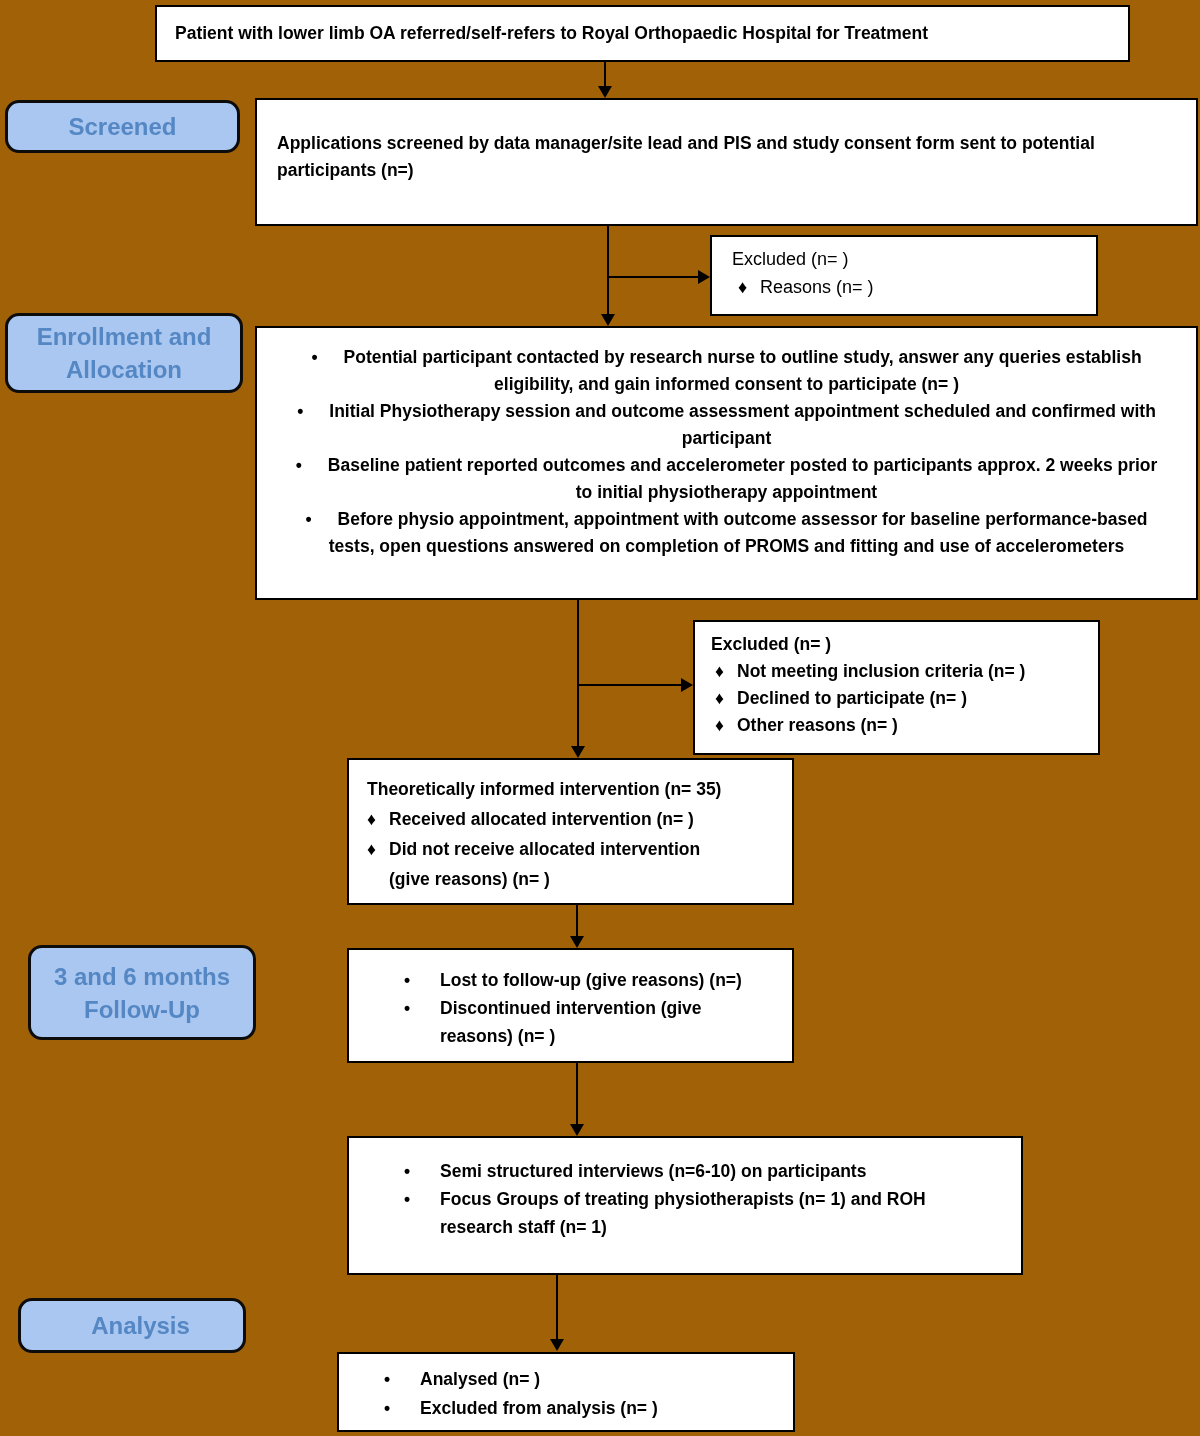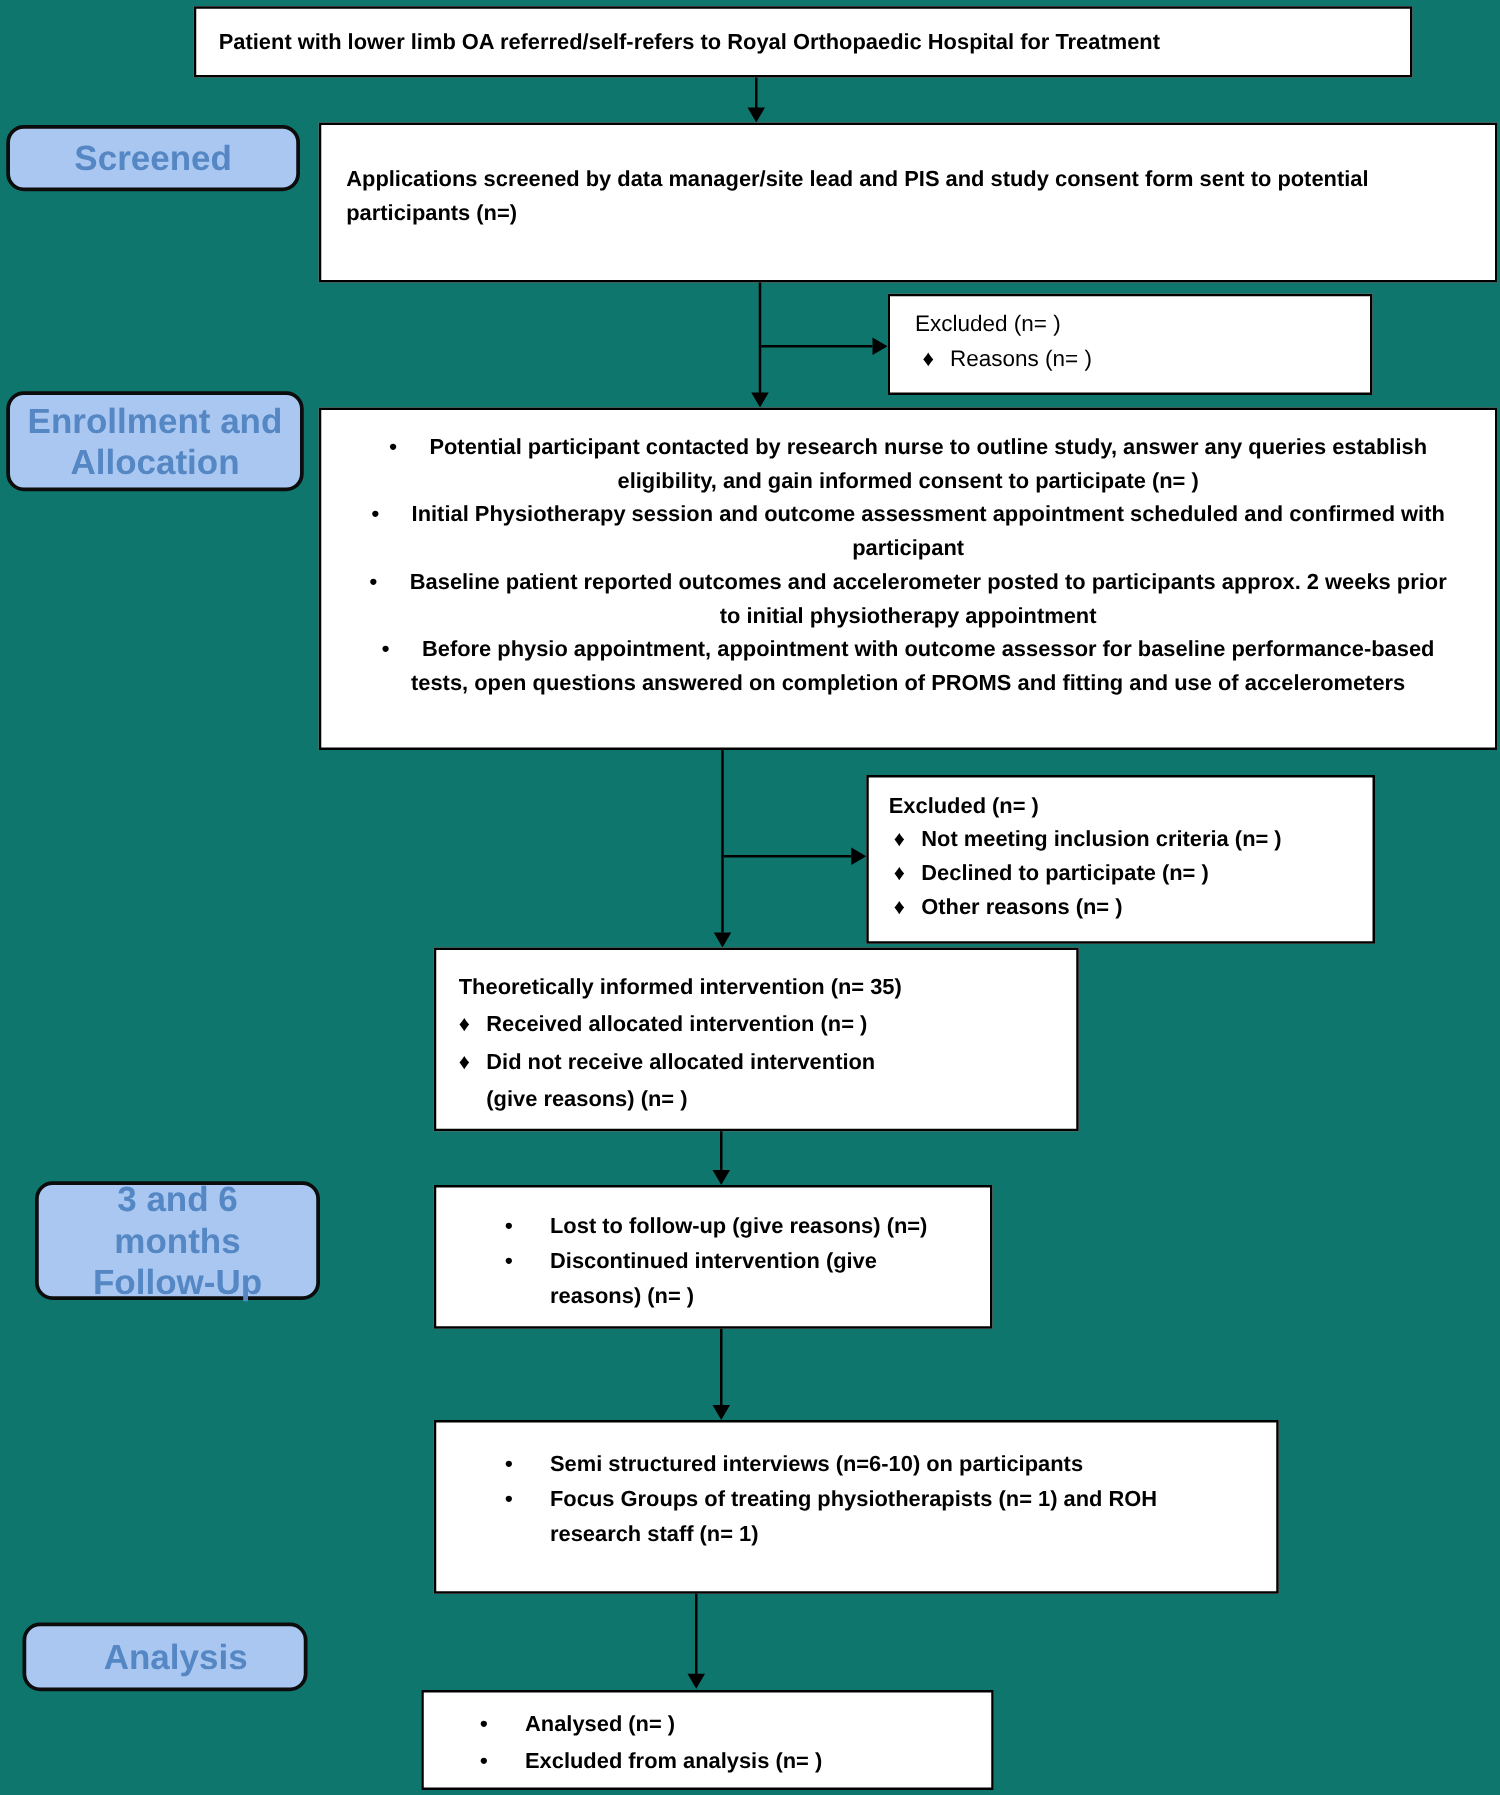--- a/index.html
+++ b/index.html
@@ -1,30 +1,30 @@
 <!DOCTYPE html>
 <html><head>
 <meta charset="utf-8">
 <style>
   html,body{margin:0;padding:0;background:#fff;}
   #canvas{
-    position:relative;width:1200px;height:1436px;background:#0f766e;
+    position:relative;width:1200px;height:1436px;background:#a16207;
     font-family:"Liberation Sans",sans-serif;color:#000;
   }
   
   .box{
     position:absolute;background:#fff;border:2px solid #000;
     font-weight:bold;font-size:17.5px;line-height:27px;box-sizing:border-box;
   }
   .box.regular{font-weight:normal;font-size:18px;}
   
   .stage{
     position:absolute;background:#a9c7f0;border:3px solid #0c0c0c;border-radius:14px;
     display:flex;align-items:center;justify-content:center;text-align:center;
-    font-weight:bold;font-size:28px;line-height:33px;color:#5487c3;
+    font-weight:bold;font-size:24px;line-height:33px;color:#5487c3;
     box-sizing:border-box;padding:0 12px;
   }
   
   .vline{position:absolute;width:2px;background:#000;}
   .hline{position:absolute;height:2px;background:#000;}
   .arr-down{position:absolute;width:0;height:0;
     border-left:7px solid transparent;border-right:7px solid transparent;
     border-top:12px solid #000;}
   .arr-right{position:absolute;width:0;height:0;
     border-top:7px solid transparent;border-bottom:7px solid transparent;
@@ -37,21 +37,21 @@
   
   #referral-box{left:155px;top:5px;width:975px;height:57px;display:flex;align-items:center;padding-left:18px;}
   #screened-box{left:255px;top:98px;width:943px;height:128px;padding:30px 20px;}
   #excluded-box-1{left:710px;top:235px;width:388px;height:81px;padding:8px 0 0 20px;line-height:28px;}
   #excluded-box-1 .dli{padding-left:6px;}
   #enrollment-box{left:255px;top:326px;width:943px;height:274px;padding:16px 38px;}
   .enr-item{text-align:center;}
   .enr-item .blt{display:inline-block;margin-right:26px;}
   #excluded-box-2{left:693px;top:620px;width:407px;height:135px;padding:9px 0 0 16px;line-height:27px;}
   #excluded-box-2 .dli{padding-left:4px;}
-  #intervention-box{left:347px;top:758px;width:516px;height:147px;padding:14px 0 13px 18px;line-height:30px;}
+  #intervention-box{left:347px;top:758px;width:447px;height:147px;padding:14px 0 13px 18px;line-height:30px;}
   #intervention-box .dli .txt{max-width:345px;}
   #followup-box{left:347px;top:948px;width:447px;height:115px;padding:16px 14px 0 55px;line-height:28px;}
   #interviews-box{left:347px;top:1136px;width:676px;height:139px;padding:19px 24px 0 55px;line-height:28px;}
   #final-box{left:337px;top:1352px;width:458px;height:80px;padding:11px 10px 0 45px;line-height:29px;}
   #screened-label{left:5px;top:100px;width:235px;height:53px;}
   #enrollment-label{left:5px;top:313px;width:238px;height:80px;}
   #followup-label{left:28px;top:945px;width:228px;height:95px;}
   #analysis-label{left:18px;top:1298px;width:228px;height:55px;padding-left:29px;}
 </style>
 </head>

